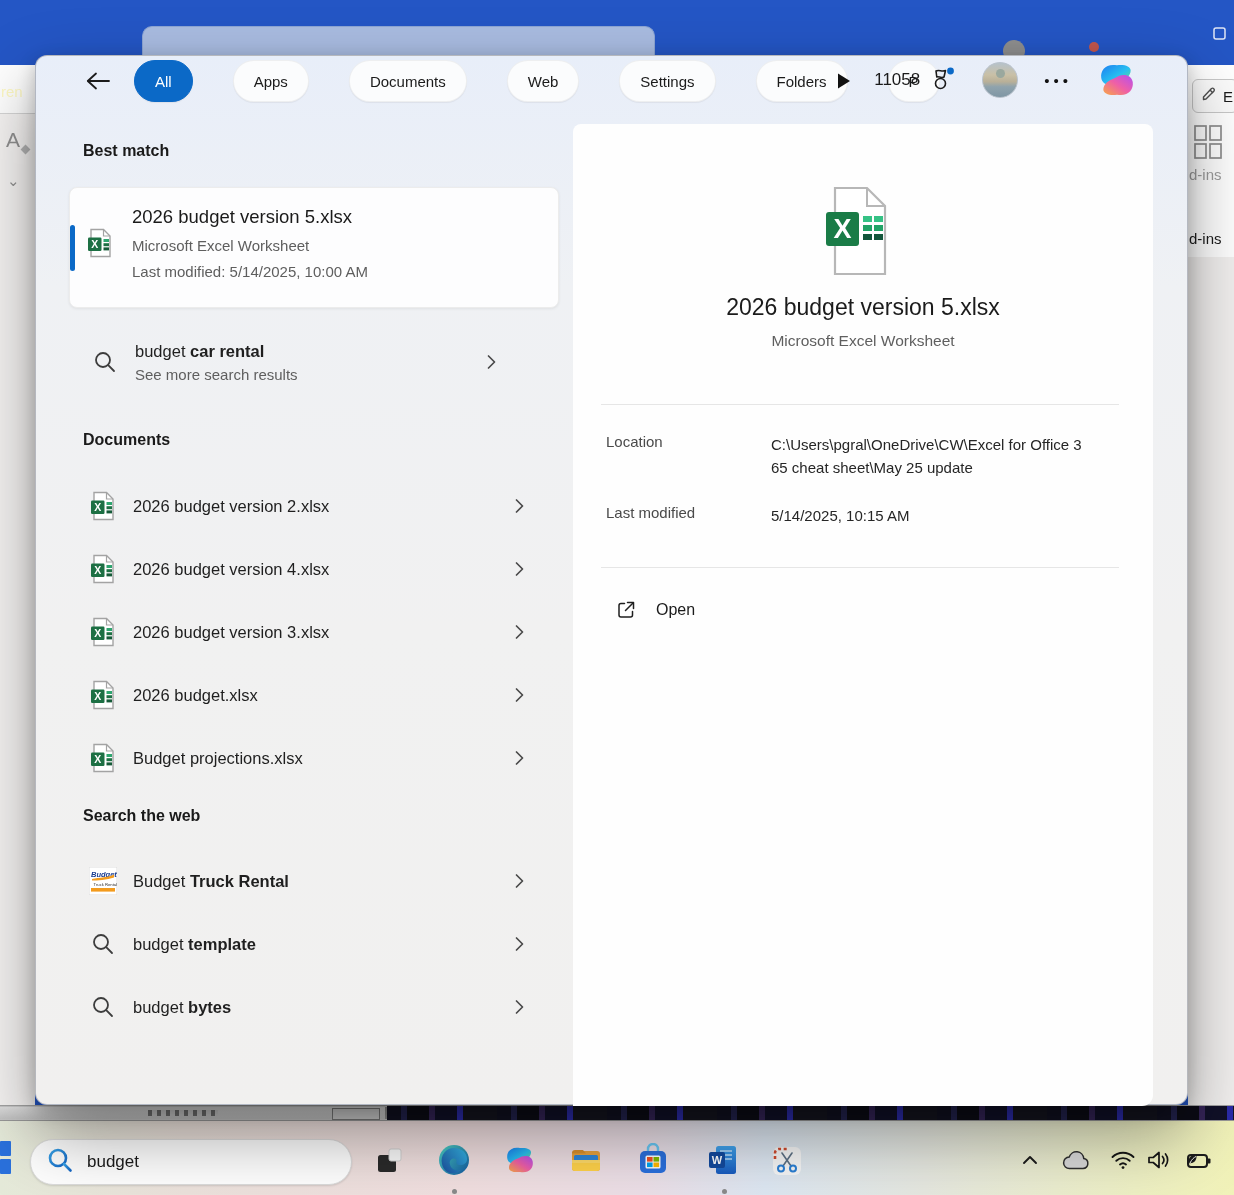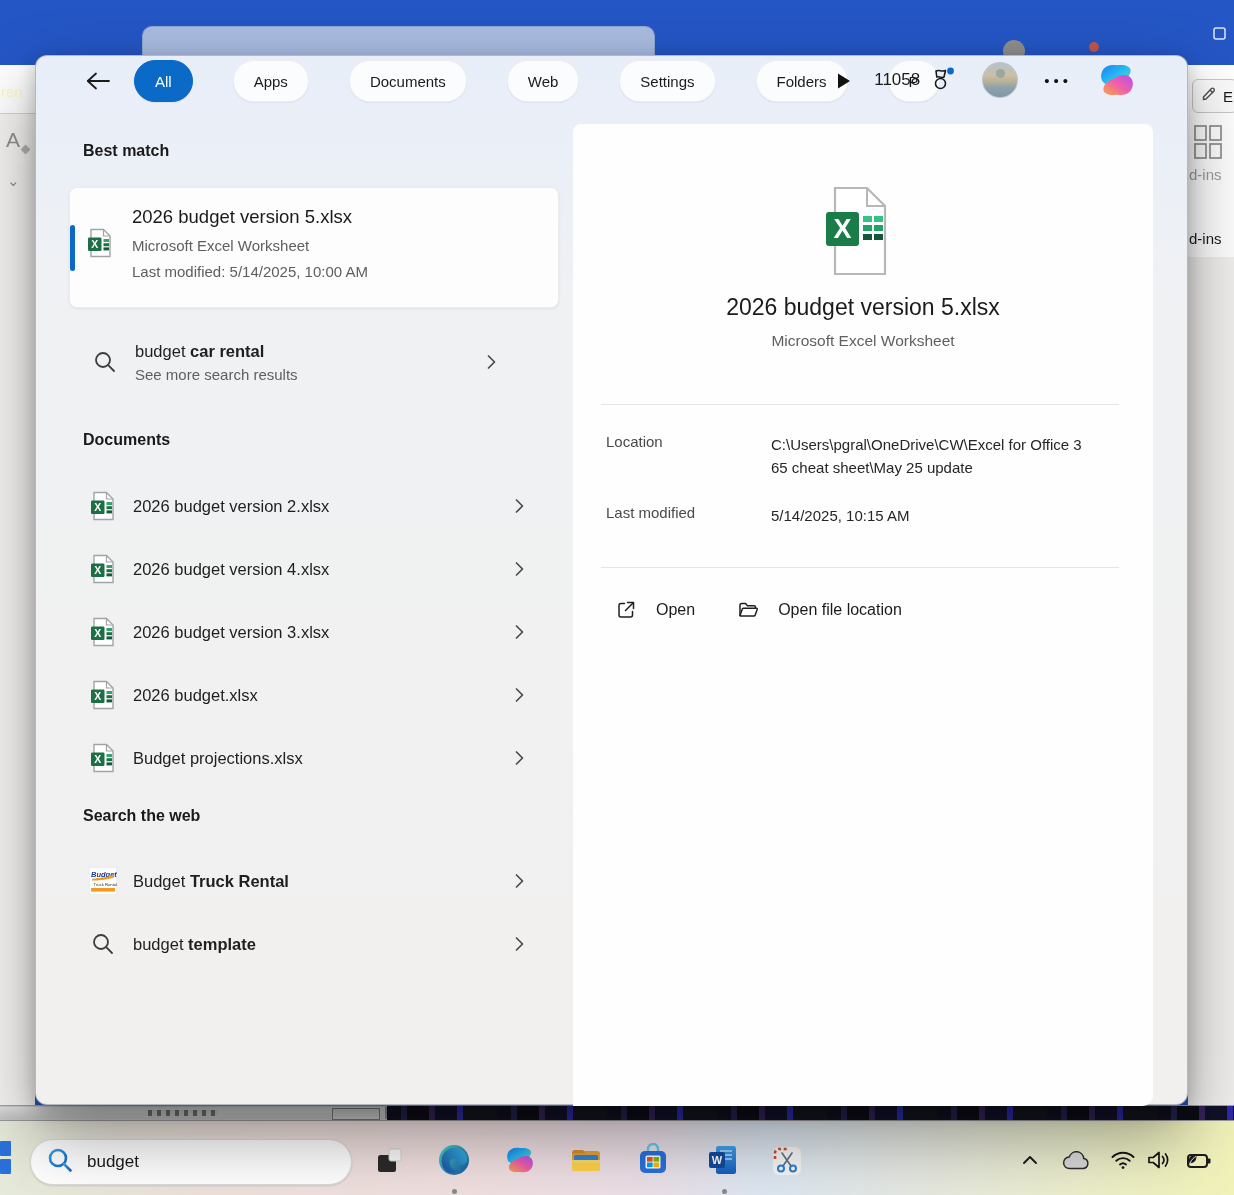--- a/index.html
+++ b/index.html
@@ -527,20 +527,34 @@
             <path d="M16.2 16.2 L22 22"></path>
           </svg>
         </span>
         <span class="row-label"><span>budget </span><span class="bold">template</span></span>
         <span class="row-chevron">
           <svg width="24" height="24" viewBox="0 0 24 24" fill="none" stroke="#4a4a4a" stroke-width="1.7" stroke-linecap="round" stroke-linejoin="round">
             <path d="M9.5 6 L15.5 12 L9.5 18"></path>
           </svg>
         </span>
       </div>
+      <div class="row">
+        <span class="row-icon">
+          <svg width="26" height="26" viewBox="0 0 26 26" fill="none" stroke="#3d3d3d" stroke-width="1.8" stroke-linecap="round">
+            <circle cx="11" cy="11" r="7"></circle>
+            <path d="M16.2 16.2 L22 22"></path>
+          </svg>
+        </span>
+        <span class="row-label"><span>budget </span><span class="bold">bytes</span></span>
+        <span class="row-chevron">
+          <svg width="24" height="24" viewBox="0 0 24 24" fill="none" stroke="#4a4a4a" stroke-width="1.7" stroke-linecap="round" stroke-linejoin="round">
+            <path d="M9.5 6 L15.5 12 L9.5 18"></path>
+          </svg>
+        </span>
+      </div>
     </div>
 
   <div class="abs preview">
     <div class="abs pv-icon">
       <svg width="64" height="92" viewBox="0 0 64 92">
           <path d="M10 3 H42 L60 21 V89 H10 Z" fill="#fff" stroke="#b7b7b7" stroke-width="2.2"></path>
           <path d="M42 3 V21 H60" fill="none" stroke="#b7b7b7" stroke-width="2"></path>
           <rect x="1" y="27" width="33" height="34" rx="3" fill="#1a7c47"></rect>
           <text x="17.5" y="52.5" text-anchor="middle" font-size="27" font-weight="bold" fill="#fff" font-family="Liberation Sans,sans-serif">X</text>
           <rect x="38" y="31" width="9" height="6" fill="#35c285"></rect>
@@ -565,24 +579,15 @@
     <div class="pv-action">
           <span class="row-icon">
             <svg width="22" height="22" viewBox="0 0 22 22" fill="none" stroke="#1f1f1f" stroke-width="1.5" stroke-linecap="round" stroke-linejoin="round">
               <path d="M9.5 4.5 H6 a2 2 0 0 0 -2 2 V16 a2 2 0 0 0 2 2 h9.5 a2 2 0 0 0 2 -2 V12.5"></path>
               <path d="M12.5 3.5 H18.5 V9.5"></path>
               <path d="M18 4 L10.5 11.5"></path>
             </svg>
           </span>
           <span class="pv-action-label">Open</span>
         </div>
-        <div class="pv-action">
-          <span class="row-icon">
-            <svg width="22" height="22" viewBox="0 0 22 22" fill="none" stroke="#1f1f1f" stroke-width="1.5" stroke-linecap="round" stroke-linejoin="round">
-              <path d="M3 16.5 V6 a1.5 1.5 0 0 1 1.5 -1.5 h4 l2 2.2 h6.5 a1.5 1.5 0 0 1 1.5 1.5 v1"></path>
-              <path d="M3 16.5 L5.2 10.2 a1.3 1.3 0 0 1 1.2 -0.9 H19.3 a1 1 0 0 1 0.9 1.3 L18.2 16 a1.4 1.4 0 0 1 -1.3 1 H4.2 a1.2 1.2 0 0 1 -1.2 -0.5 Z"></path>
-            </svg>
-          </span>
-          <span class="pv-action-label">Open file location</span>
-        </div>
       </div>
   </div>
 </div>
 
 </body></html>

